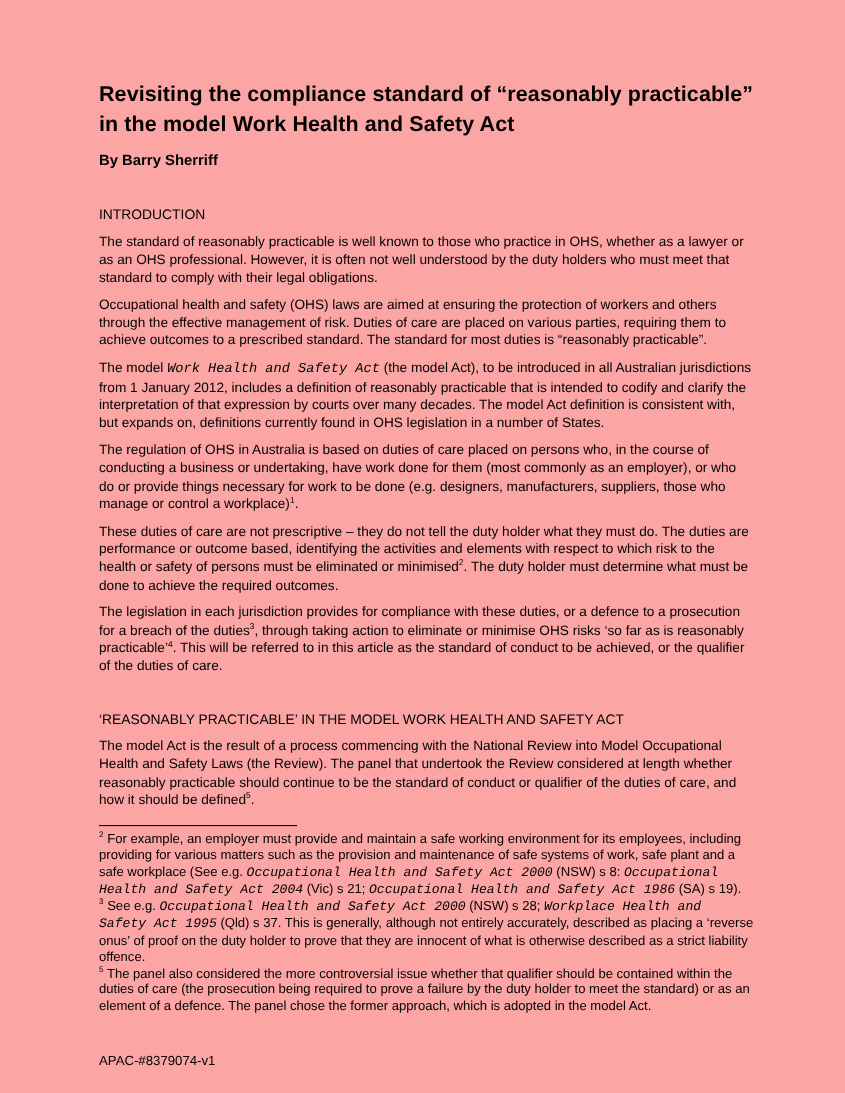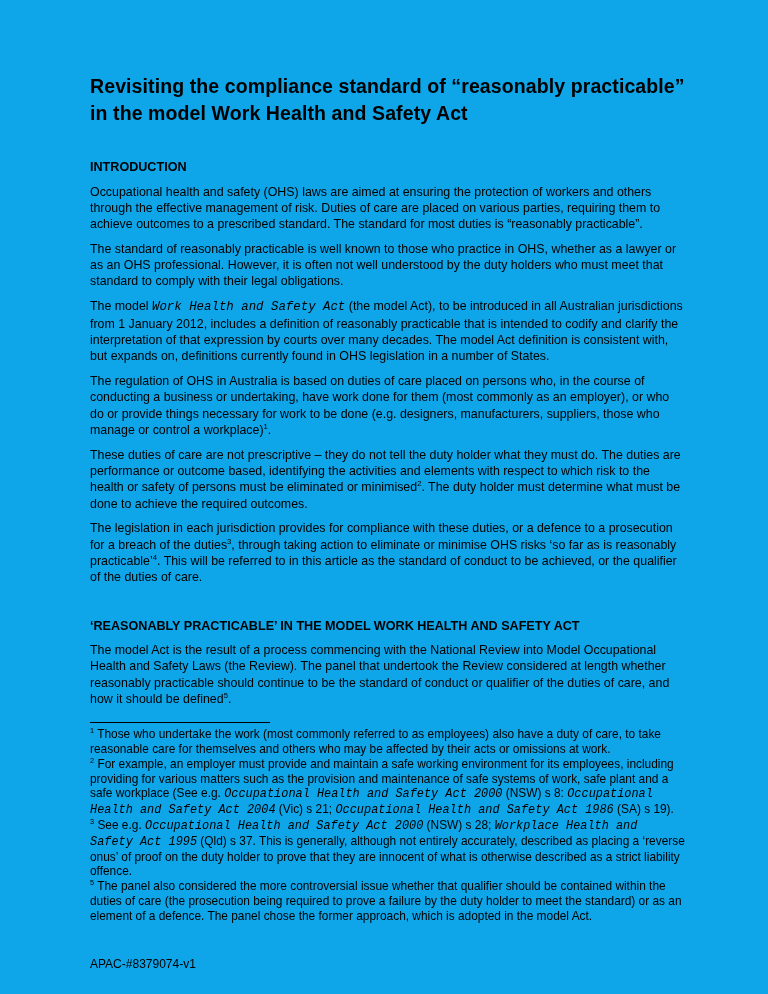--- a/index.html
+++ b/index.html
@@ -5,21 +5,21 @@
   html, body {
     margin: 0;
     padding: 0;
     background: #ffffff;
   }
   .page {
     position: relative;
     width: 768px;
     height: 994px;
     margin: 0 auto;
-    background: #0ea5e9;
+    background: #fca5a5;
     color: #000000;
     font-family: "Liberation Sans", "DejaVu Sans", sans-serif;
     box-sizing: border-box;
     padding: 73px 82px 0 90px;
     overflow: hidden;
   }
   .doc-title {
     font-size: 19.5px;
     font-weight: bold;
     line-height: 27px;
@@ -30,21 +30,21 @@
     font-size: 13.5px;
     font-weight: bold;
     margin-top: 10px;
     line-height: 18px;
   }
   .body-blocks {
     margin-top: 27px;
   }
   .section-heading {
     font-size: 12.6px;
-    font-weight: bold;
+    font-weight: normal;
     line-height: 16px;
     margin: 32px 0 7px 0;
   }
   .body-paragraph {
     font-size: 12.4px;
     line-height: 16.3px;
     margin: 8.5px 0;
   }
   .body-paragraph em, .footnote-item em {
     font-style: italic;
@@ -74,36 +74,36 @@
     bottom: 24px;
     font-size: 12px;
     line-height: 12px;
   }
 </style>
 </head>
 <body>
 
 <div class="page">
   <h1 class="doc-title">Revisiting the compliance standard of “reasonably practicable” in the model Work Health and Safety Act</h1>
+  <div class="byline">By Barry Sherriff</div>
 
   <div class="body-blocks" id="blocks">
       <h2 class="section-heading"><span>INTRODUCTION</span></h2>
+      <p class="body-paragraph"><span>The standard of reasonably practicable is well known to those who practice in OHS, whether as a lawyer or as an OHS professional. However, it is often not well understood by the duty holders who must meet that standard to comply with their legal obligations.</span></p>
       <p class="body-paragraph"><span>Occupational health and safety (OHS) laws are aimed at ensuring the protection of workers and others through the effective management of risk. Duties of care are placed on various parties, requiring them to achieve outcomes to a prescribed standard. The standard for most duties is “reasonably practicable”.</span></p>
-      <p class="body-paragraph"><span>The standard of reasonably practicable is well known to those who practice in OHS, whether as a lawyer or as an OHS professional. However, it is often not well understood by the duty holders who must meet that standard to comply with their legal obligations.</span></p>
       <p class="body-paragraph"><span>The model </span><em>Work Health and Safety Act</em><span> (the model Act), to be introduced in all Australian jurisdictions from 1 January 2012, includes a definition of reasonably practicable that is intended to codify and clarify the interpretation of that expression by courts over many decades. The model Act definition is consistent with, but expands on, definitions currently found in OHS legislation in a number of States.</span></p>
       <p class="body-paragraph"><span>The regulation of OHS in Australia is based on duties of care placed on persons who, in the course of conducting a business or undertaking, have work done for them (most commonly as an employer), or who do or provide things necessary for work to be done (e.g. designers, manufacturers, suppliers, those who manage or control a workplace)</span><sup>1</sup><span>.</span></p>
       <p class="body-paragraph"><span>These duties of care are not prescriptive – they do not tell the duty holder what they must do. The duties are performance or outcome based, identifying the activities and elements with respect to which risk to the health or safety of persons must be eliminated or minimised</span><sup>2</sup><span>. The duty holder must determine what must be done to achieve the required outcomes.</span></p>
       <p class="body-paragraph"><span>The legislation in each jurisdiction provides for compliance with these duties, or a defence to a prosecution for a breach of the duties</span><sup>3</sup><span>, through taking action to eliminate or minimise OHS risks ‘so far as is reasonably practicable’</span><sup>4</sup><span>. This will be referred to in this article as the standard of conduct to be achieved, or the qualifier of the duties of care.</span></p>
       <h2 class="section-heading"><span>‘REASONABLY PRACTICABLE’ IN THE MODEL WORK HEALTH AND SAFETY ACT</span></h2>
       <p class="body-paragraph"><span>The model Act is the result of a process commencing with the National Review into Model Occupational Health and Safety Laws (the Review). The panel that undertook the Review considered at length whether reasonably practicable should continue to be the standard of conduct or qualifier of the duties of care, and how it should be defined</span><sup>5</sup><span>.</span></p>
     </div>
 
   <hr class="fn-divider">
 
   <div class="footnotes" id="footnotes">
-      <div class="footnote-item"><sup>1</sup><span> Those who undertake the work (most commonly referred to as employees) also have a duty of care, to take reasonable care for themselves and others who may be affected by their acts or omissions at work.</span></div>
       <div class="footnote-item"><sup>2</sup><span> For example, an employer must provide and maintain a safe working environment for its employees, including providing for various matters such as the provision and maintenance of safe systems of work, safe plant and a safe workplace (See e.g. </span><em>Occupational Health and Safety Act 2000</em><span> (NSW) s 8: </span><em>Occupational Health and Safety Act 2004</em><span> (Vic) s 21; </span><em>Occupational Health and Safety Act 1986</em><span> (SA) s 19).</span></div>
       <div class="footnote-item"><sup>3</sup><span> See e.g. </span><em>Occupational Health and Safety Act 2000</em><span> (NSW) s 28; </span><em>Workplace Health and Safety Act 1995</em><span> (Qld) s 37. This is generally, although not entirely accurately, described as placing a ‘reverse onus’ of proof on the duty holder to prove that they are innocent of what is otherwise described as a strict liability offence.</span></div>
       <div class="footnote-item"><sup>5</sup><span> The panel also considered the more controversial issue whether that qualifier should be contained within the duties of care (the prosecution being required to prove a failure by the duty holder to meet the standard) or as an element of a defence. The panel chose the former approach, which is adopted in the model Act.</span></div>
     </div>
 
   <div class="doc-footer">APAC-#8379074-v1</div>
 </div>
 
 </body></html>

